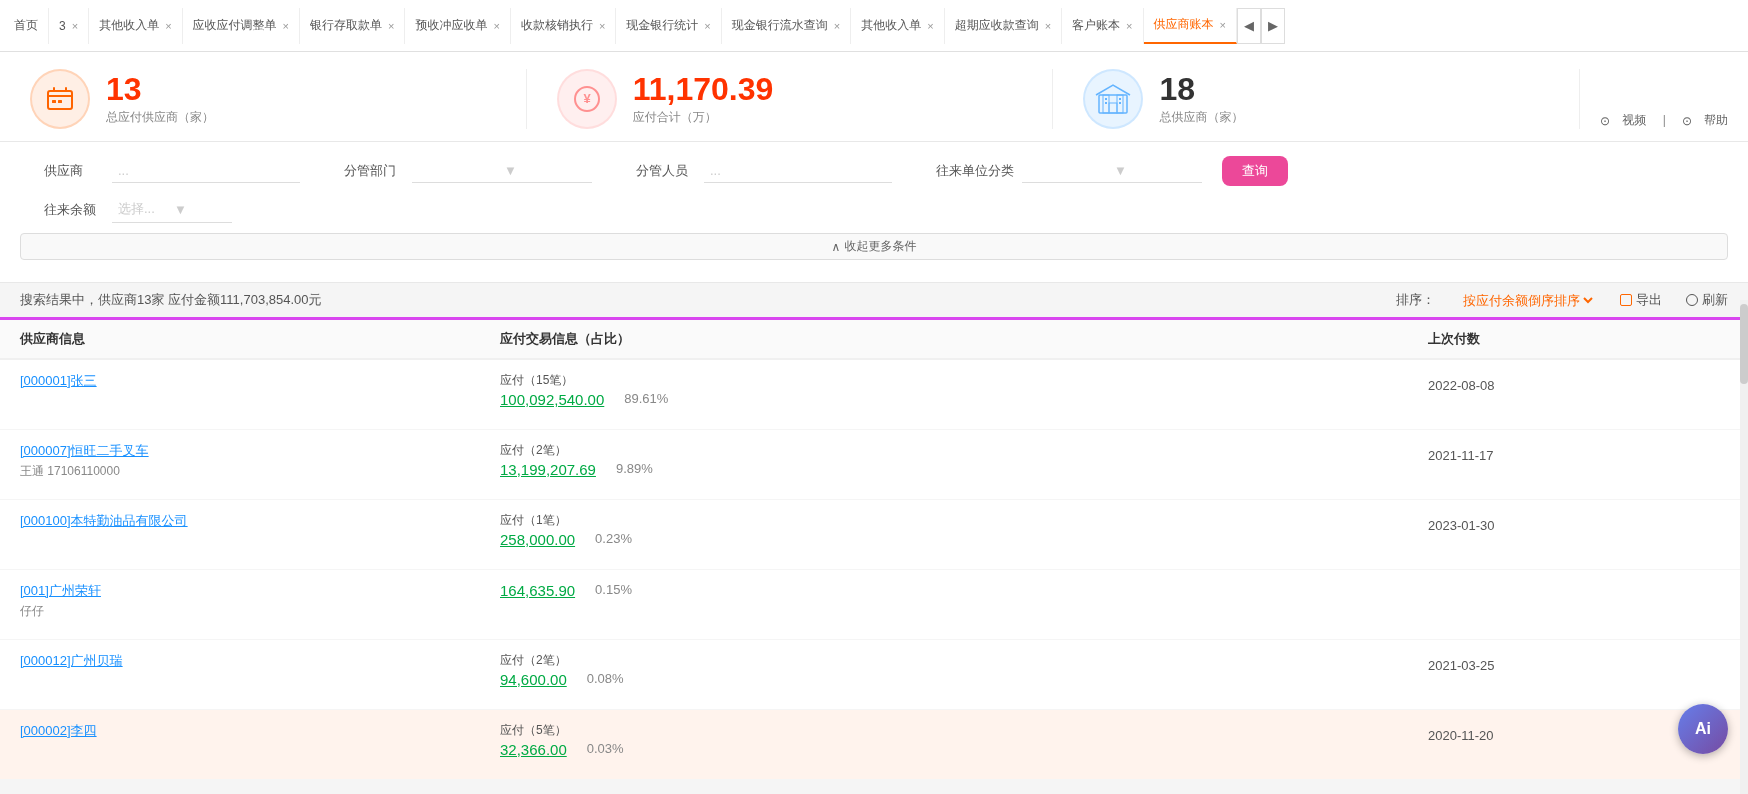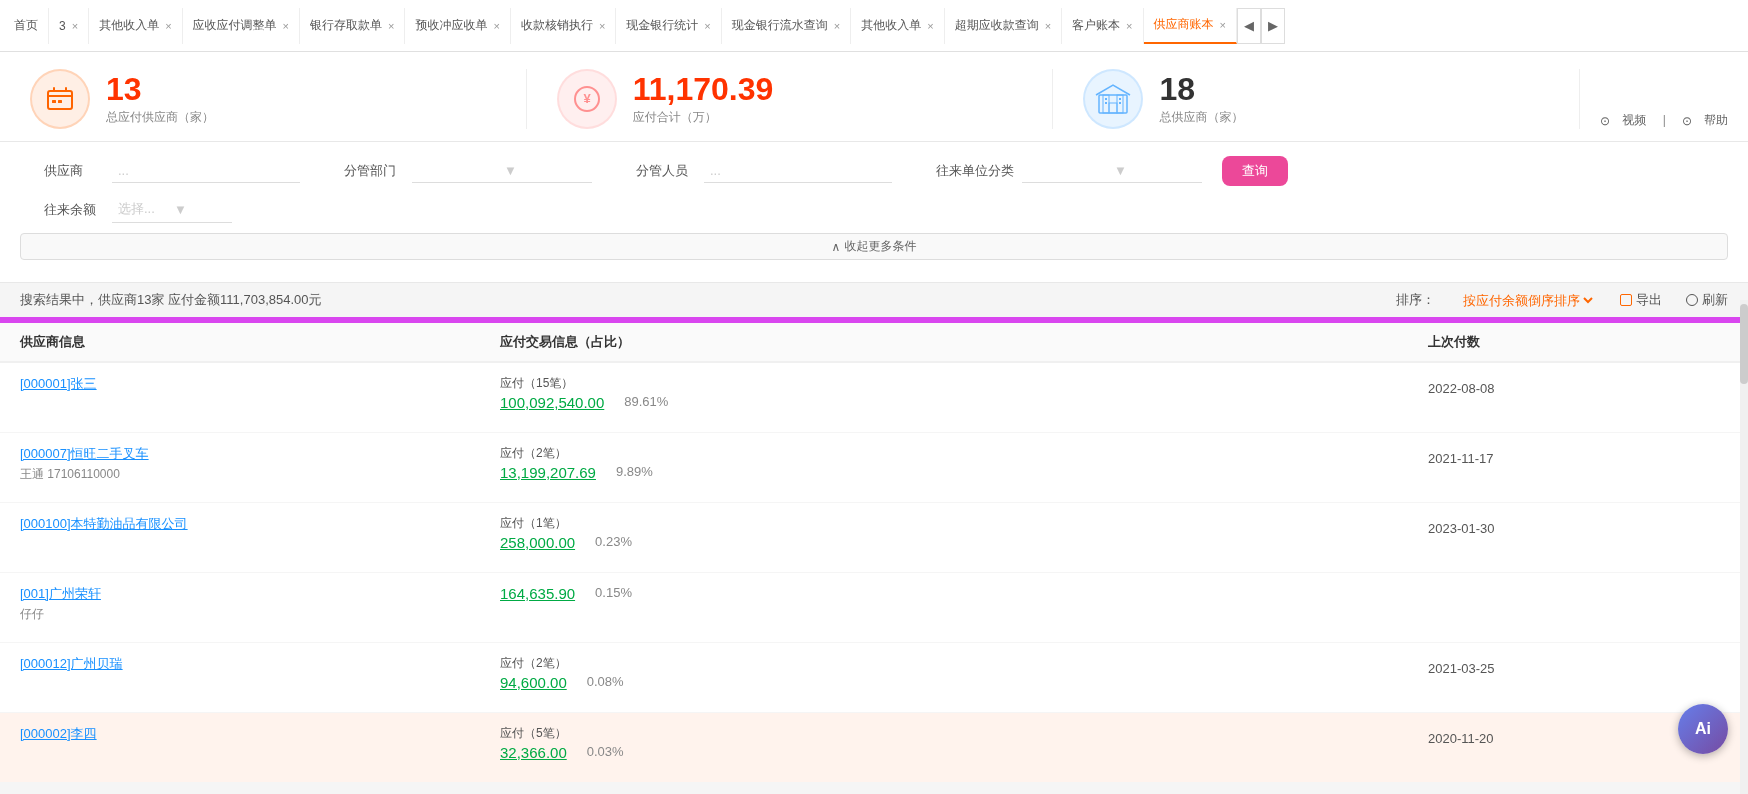--- a/index.html
+++ b/index.html
@@ -152,21 +152,21 @@
       margin: 0 auto 8px;
     }
 
     
     .results-bar {
       background: #f5f5f5;
       padding: 8px 20px;
       display: flex;
       align-items: flex-end;
       justify-content: space-between;
-      border-bottom: 6px solid #d946ef;
+      border-bottom: 3px solid #d946ef;
     }
     .results-info { font-size: 13px; color: #555; }
     .results-actions {
       display: flex;
       align-items: center;
       gap: 24px;
       font-size: 13px;
       color: #555;
     }
     .sort-label { color: #555; }

